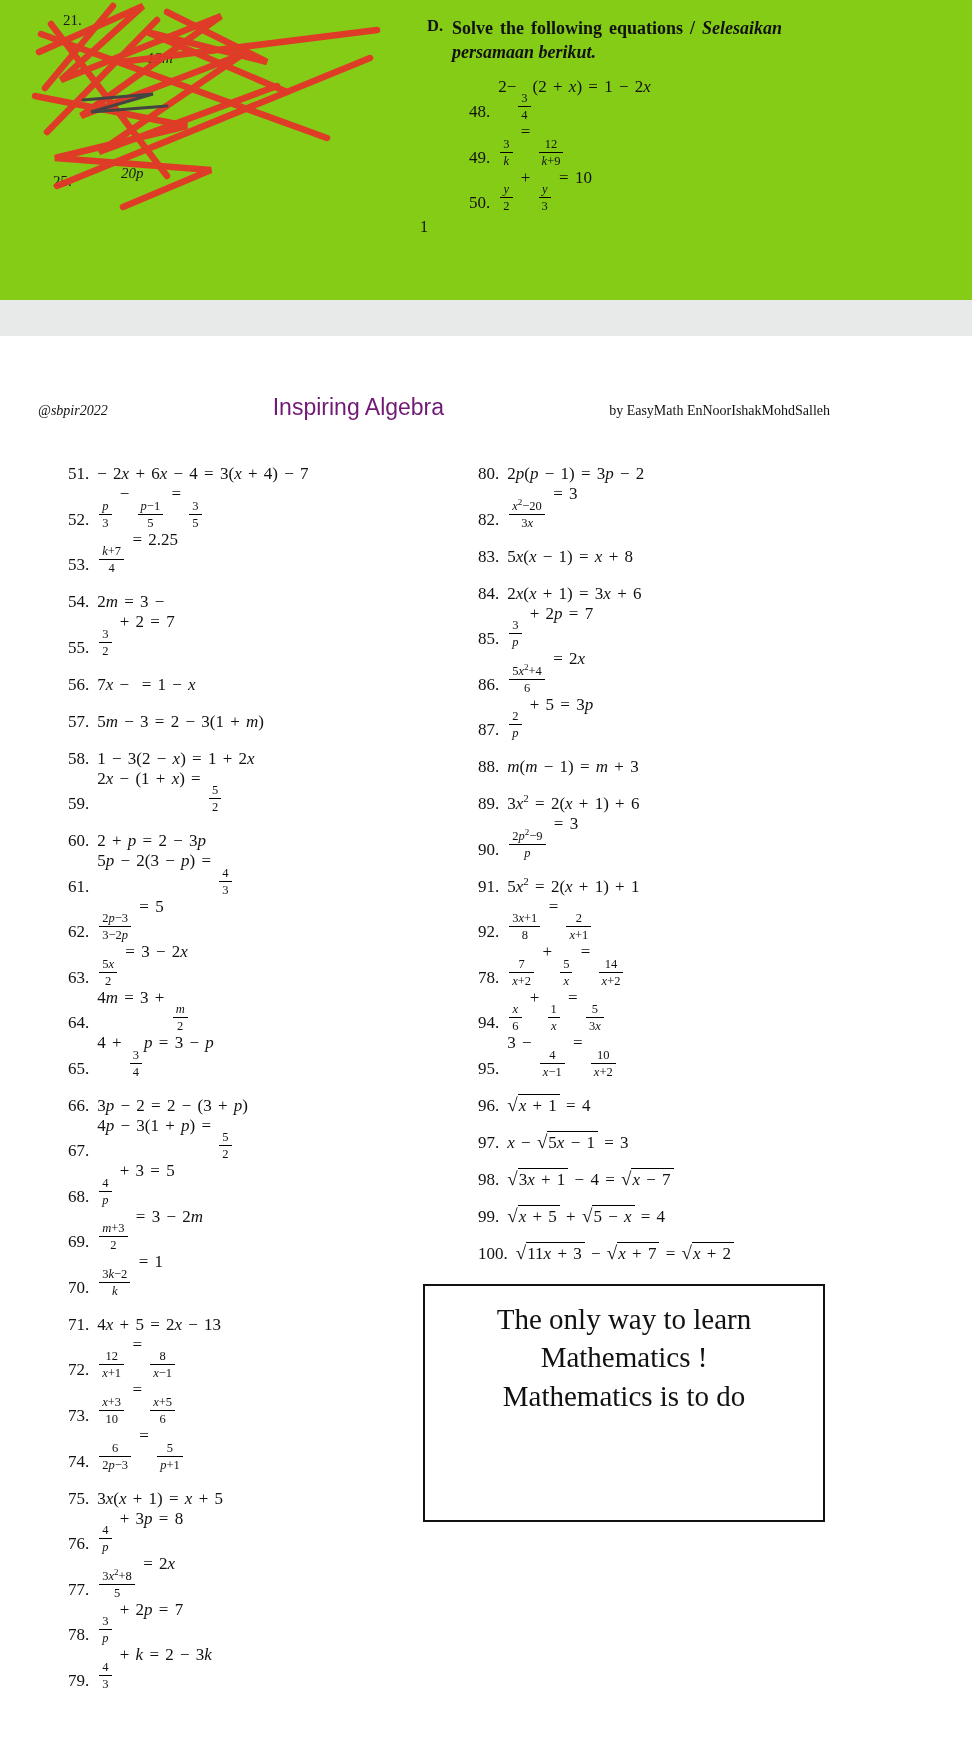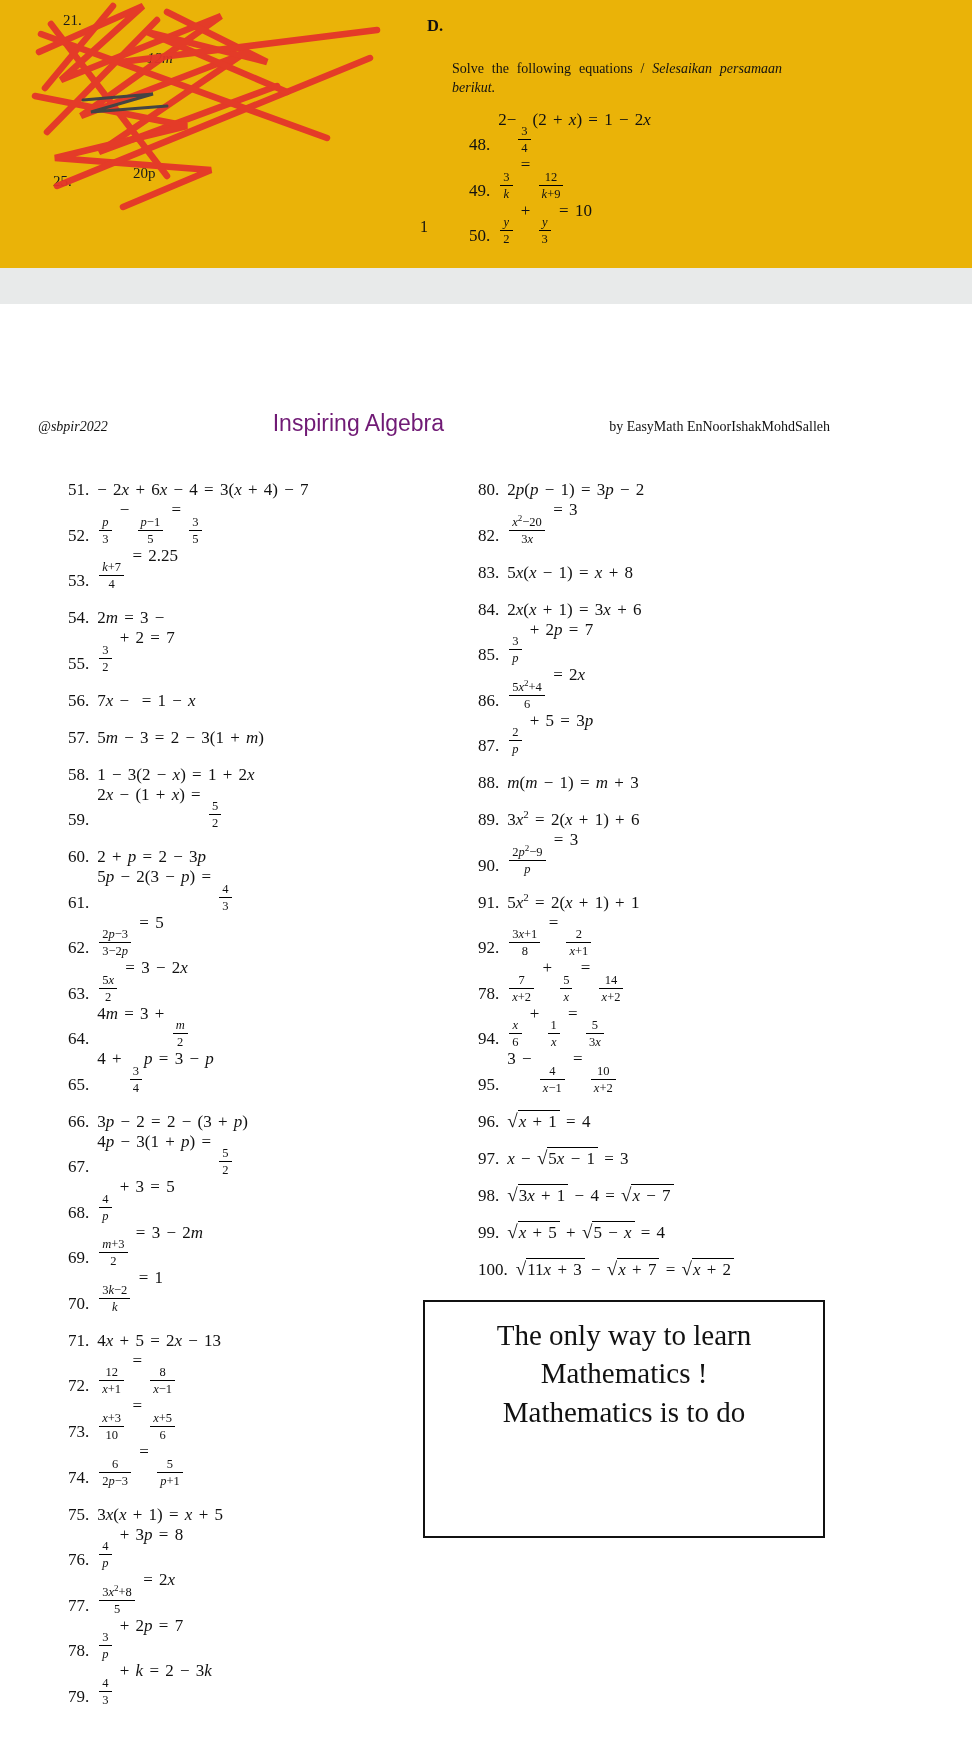--- a/index.html
+++ b/index.html
@@ -5,44 +5,44 @@
   * { margin:0; padding:0; box-sizing:border-box; }
   body {
     width: 972px; height: 1763px;
     background: #ffffff;
     font-family: "Liberation Serif", serif;
     color: #111;
     position: relative;
     overflow: hidden;
   }
   
-  .page1 { position: relative; height: 268px; background:#eab308; }
+  .page1 { position: relative; height: 300px; background:#84cc16; }
   .scribble { position:absolute; left:25px; top:0; width:360px; height:215px; }
   .scribble svg { position:absolute; left:0; top:0; overflow:visible; }
   .frag { position:absolute; font-size:15px; color:#1a1a1a; }
   .f0 { left:38px;  top:12px; }
   .f1 { left:122px; top:50px;  font-style: italic; }
   .f2 { left:28px;  top:173px; }
-  .f3 { left:108px; top:165px; }
+  .f3 { left:96px; top:165px; font-style: italic; }
 
   .sectionD { position:absolute; left:427px; top:16px; width:400px; }
   .d-head { display:flex; }
   .d-label { font-weight:bold; font-size:16.5px; margin-right:9px; }
-  .d-title { width:330px; font-weight:normal; font-size:14px; line-height:1.35; text-align:justify;margin-top:44px; }
+  .d-title { width:330px; font-weight:bold; font-size:18px; line-height:1.35; text-align:justify; }
   .d-ms { font-style: italic; }
   .sectionD .plist { margin-left:42px; margin-top:12px; }
   .page1 .prob { min-height:42px; }
 
   .pagenum { position:absolute; left:420px; top:218px; font-size:16px; }
 
   
   .band { height:36px; background:#e8eaea; }
 
   
-  .page2 { position:relative; height:1115px; background:#fff;margin-top:48px; }
+  .page2 { position:relative; height:1115px; background:#fff; }
   .inner { width:792px; margin-left:38px; padding-top:58px; }
   .hdr { display:flex; justify-content:space-between; align-items:baseline; }
   .hdr-left  { font-size:14px; font-style:italic; }
   .hdr-title { font-size:23px; font-family:"Liberation Sans", sans-serif; color:#701a75; }
   .hdr-right { font-size:14px; }
 
   .cols { display:flex; margin-top:26px; }
   .col-left  { width:440px; padding-left:30px; }
   .col-right { width:352px; }
 

